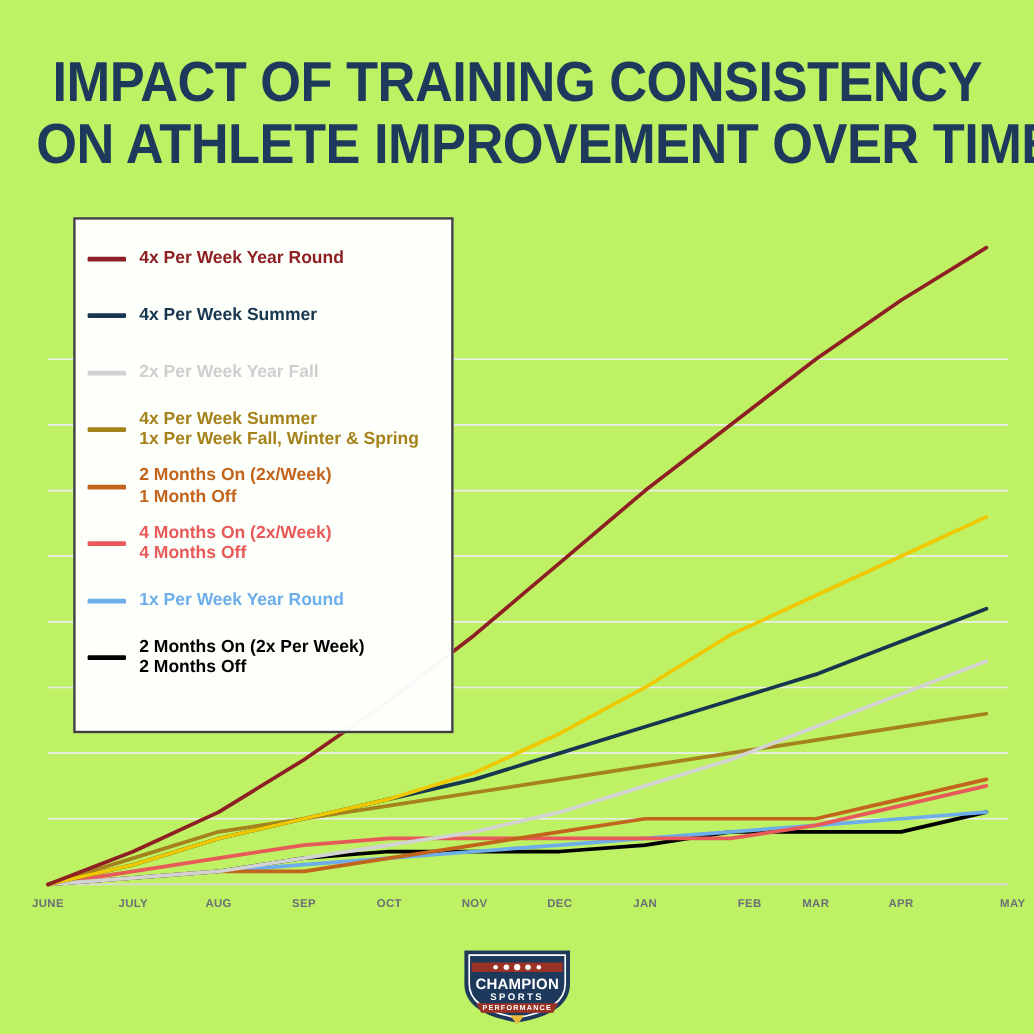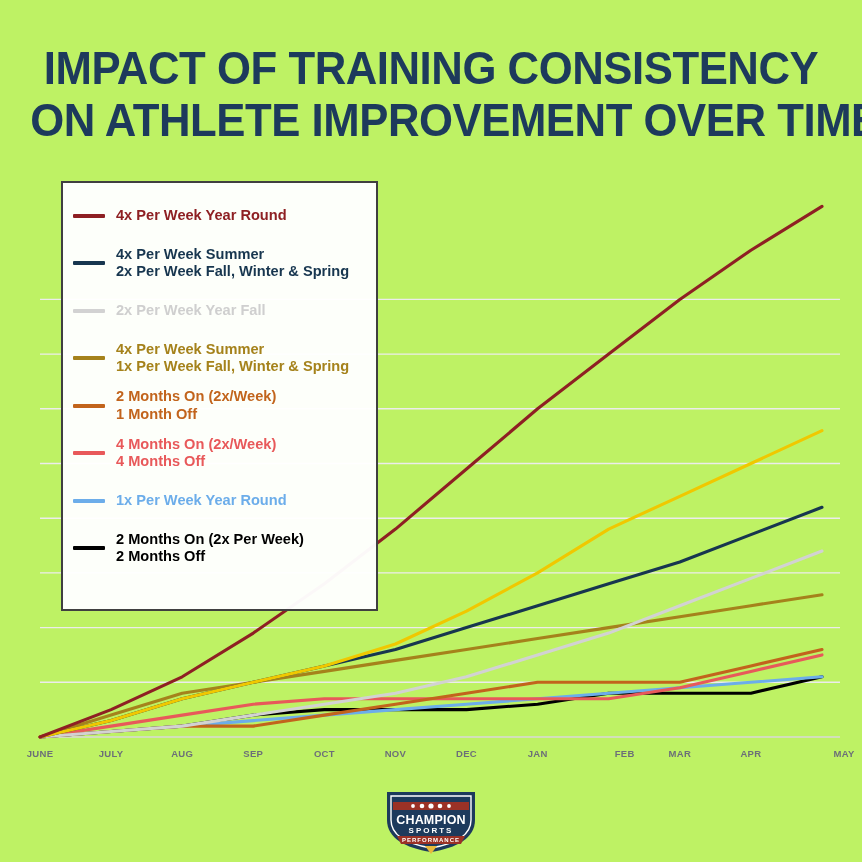--- a/index.html
+++ b/index.html
@@ -143,21 +143,20 @@
       <div class="legend-item">
         <span class="legend-swatch" style="background: rgb(142, 32, 35);"></span>
         <span class="legend-labels">
           <span class="legend-label" style="color: rgb(142, 32, 35);">4x Per Week Year Round</span>
         </span>
       </div>
       <div class="legend-item">
         <span class="legend-swatch" style="background: rgb(23, 54, 79);"></span>
         <span class="legend-labels">
           <span class="legend-label" style="color: rgb(23, 54, 79);">4x Per Week Summer</span>
-          <span class="legend-label" style="color: rgb(23, 54, 79);">2x Per Week Fall, Winter &amp; Spring</span>
         </span>
       </div>
       <div class="legend-item">
         <span class="legend-swatch" style="background: rgb(210, 210, 210);"></span>
         <span class="legend-labels">
           <span class="legend-label" style="color: rgb(207, 207, 207);">2x Per Week Year Fall</span>
         </span>
       </div>
       <div class="legend-item">
         <span class="legend-swatch" style="background: rgb(165, 130, 27);"></span>

